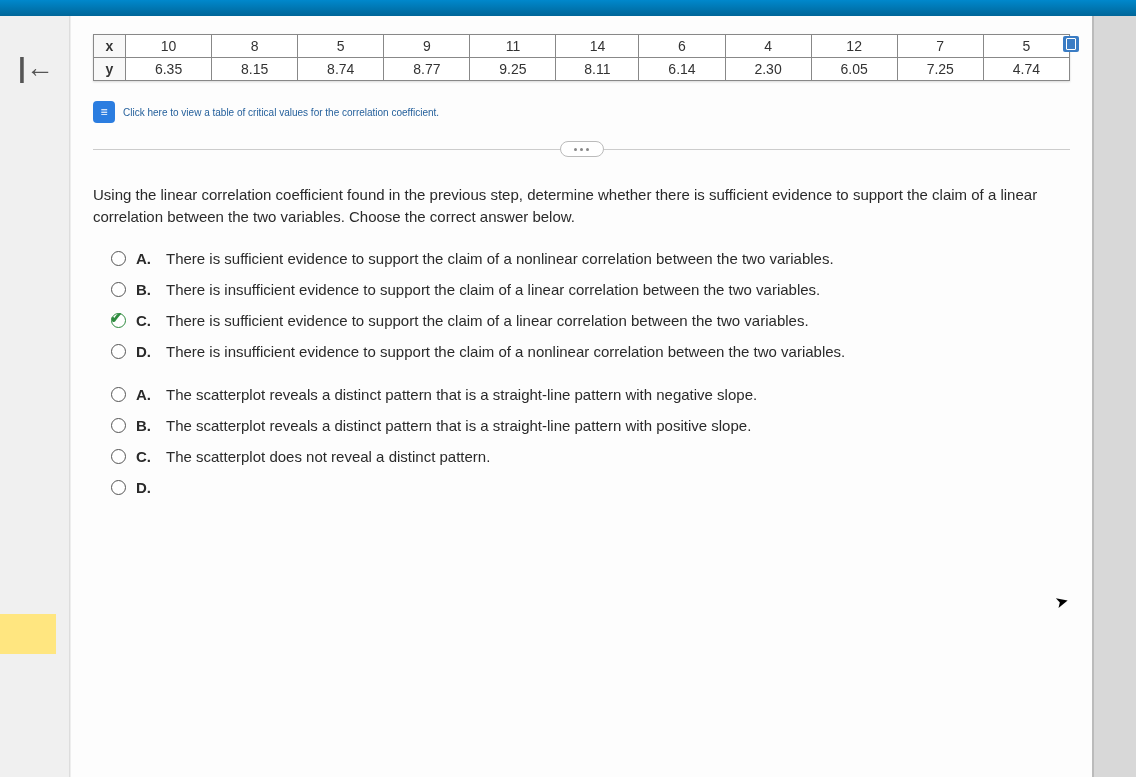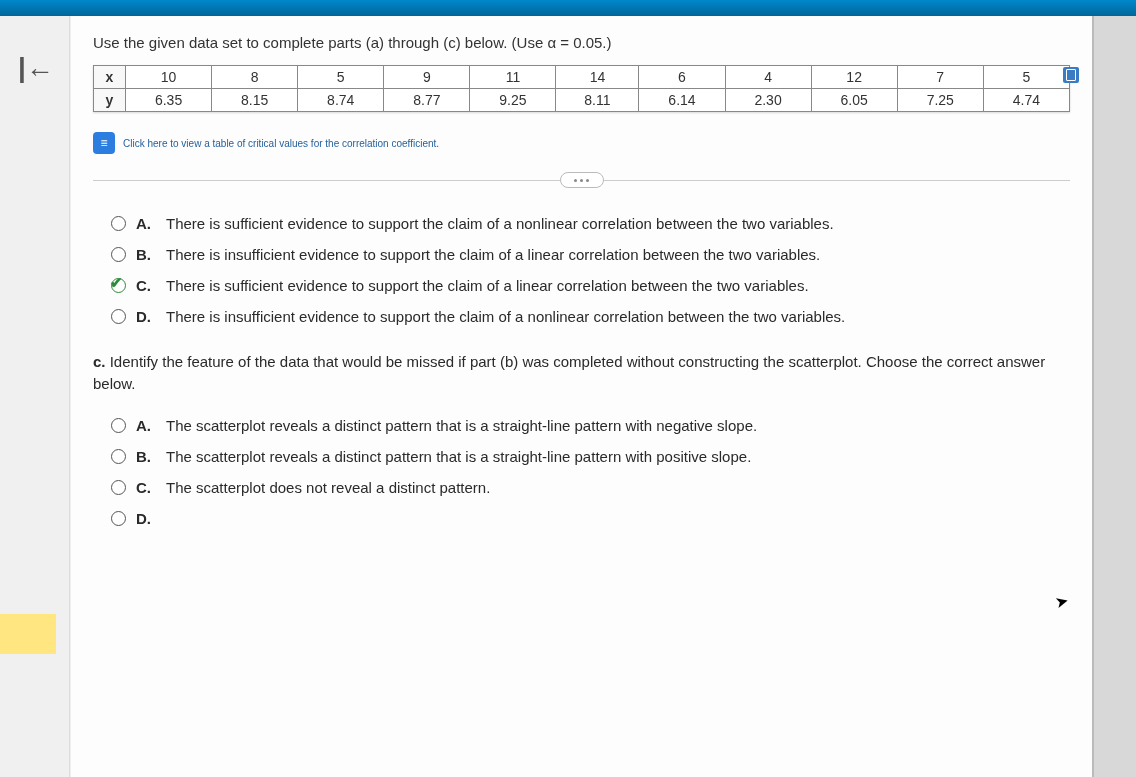--- a/index.html
+++ b/index.html
@@ -219,21 +219,20 @@
 
 <div class="container">
 
   <div class="leftcol">
     <div class="back-arrow">|←</div>
     <div class="yellowtab"></div>
   </div>
 
   <div class="main">
 
-    <div class="prompt">Use the given data set to complete parts (a) through (c) below. (Use α = 0.05.)</div>
 
     <table class="data">
       <tbody>
           <tr>
         <th>x</th>
         <td>10</td>
         <td>8</td>
         <td>5</td>
         <td>9</td>
         <td>11</td>
@@ -270,20 +269,21 @@
     </div>
 
     <div class="divider-wrap">
       <div class="divider-pill">
         <span></span>
           <span></span>
           <span></span>
       </div>
     </div>
 
+    <div class="qtext">Using the linear correlation coefficient found in the previous step, determine whether there is sufficient evidence to support the claim of a linear correlation between the two variables. Choose the correct answer below.</div>
 
     <div class="options">
       <div class="opt">
         <div class="radio"></div>
         <span class="letter">A.</span>
         <span>There is sufficient evidence to support the claim of a nonlinear correlation between the two variables.</span>
       </div>
       <div class="opt">
         <div class="radio"></div>
         <span class="letter">B.</span>
@@ -294,24 +294,20 @@
         <span class="letter">C.</span>
         <span>There is sufficient evidence to support the claim of a linear correlation between the two variables.</span>
       </div>
       <div class="opt">
         <div class="radio"></div>
         <span class="letter">D.</span>
         <span>There is insufficient evidence to support the claim of a nonlinear correlation between the two variables.</span>
       </div>
     </div>
 
-    <div class="qtext">
-      <b>c.</b>
-      <span>Identify the feature of the data that would be missed if part (b) was completed without constructing the scatterplot. Choose the correct answer below.</span>
-    </div>
 
     <div class="options">
       <div class="opt">
         <div class="radio"></div>
         <span class="letter">A.</span>
         <span>The scatterplot reveals a distinct pattern that is a straight-line pattern with negative slope.</span>
       </div>
       <div class="opt">
         <div class="radio"></div>
         <span class="letter">B.</span>

